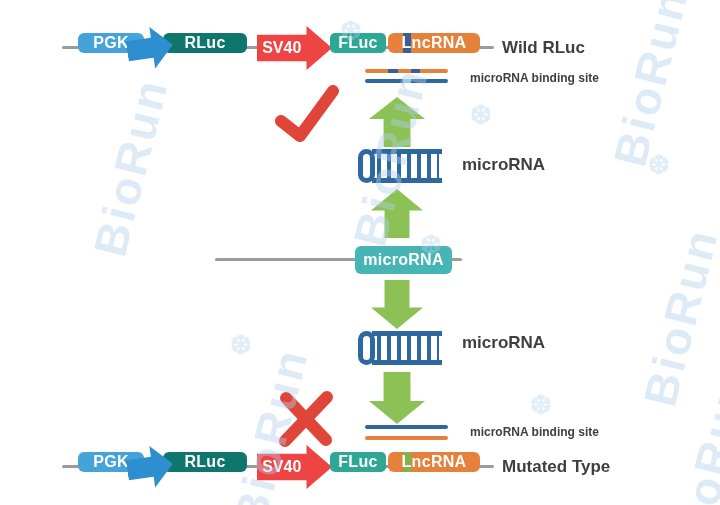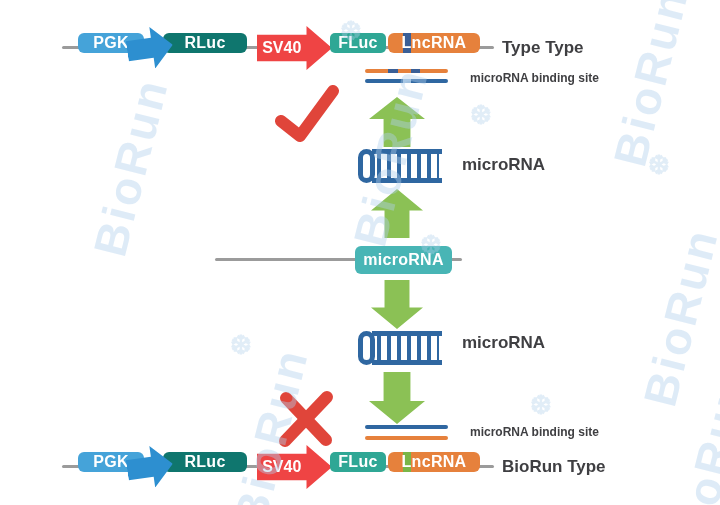--- a/index.html
+++ b/index.html
@@ -86,21 +86,21 @@
   <div class="block-arrow-right sv40" style="left:257px;top:26px;width:75px;height:44px;">
     <span class="ba-label">SV40</span>
   </div>
   <div class="gene box-fluc" style="left:330px;top:33px;width:56px;border-radius:5px;">
     <span>FLuc</span>
   </div>
   <div class="gene box-lnc" style="left:388px;top:33px;width:92px;">
     <span class="lnc-stripe stripe-navy"></span>
     <span style="position:relative;">LncRNA</span>
   </div>
-  <div class="lbl lbl-type" style="left:502px;top:38px;">Type Type</div>
+  <div class="lbl lbl-type" style="left:502px;top:38px;">Wild RLuc</div>
 
   <div class="bs-line bs-orange marked" style="left:365px;top:69px;"></div>
   <div class="bs-line bs-blue marked" style="left:365px;top:79px;"></div>
   <div class="lbl lbl-small" style="left:470px;top:71px;">microRNA binding site</div>
 
   <svg class="abs" style="left:272px;top:82px;z-index:3;" width="70" height="62" viewBox="0 0 70 62">
     <path d="M9 39 L28 54 L61 9" fill="none" stroke="#e0453a" stroke-width="12" stroke-linecap="round" stroke-linejoin="round"></path>
   </svg>
 
   <div class="varrow up" style="left:369px;top:97px;width:56px;height:50px;"></div>
@@ -149,21 +149,21 @@
   <div class="block-arrow-right sv40" style="left:257px;top:445px;width:75px;height:44px;">
     <span class="ba-label">SV40</span>
   </div>
   <div class="gene box-fluc" style="left:330px;top:452px;width:56px;border-radius:5px;">
     <span>FLuc</span>
   </div>
   <div class="gene box-lnc" style="left:388px;top:452px;width:92px;">
     <span class="lnc-stripe stripe-green"></span>
     <span style="position:relative;">LncRNA</span>
   </div>
-  <div class="lbl lbl-type" style="left:502px;top:457px;">BioRun Type</div>
+  <div class="lbl lbl-type" style="left:502px;top:457px;">Mutated Type</div>
 
   <div class="wm wm-text" style="left:300px;top:130px;">BioRun</div>
   <div class="wm wm-text" style="left:40px;top:140px;">BioRun</div>
   <div class="wm wm-text" style="left:560px;top:50px;">BioRun</div>
   <div class="wm wm-text" style="left:590px;top:290px;">BioRun</div>
   <div class="wm wm-text" style="left:180px;top:410px;">BioRun</div>
   <div class="wm wm-text" style="left:620px;top:440px;">BioRun</div>
   <div class="wm wm-flake" style="left:340px;top:16px;">❆</div>
   <div class="wm wm-flake" style="left:470px;top:100px;">❆</div>
   <div class="wm wm-flake" style="left:420px;top:230px;">❆</div>

